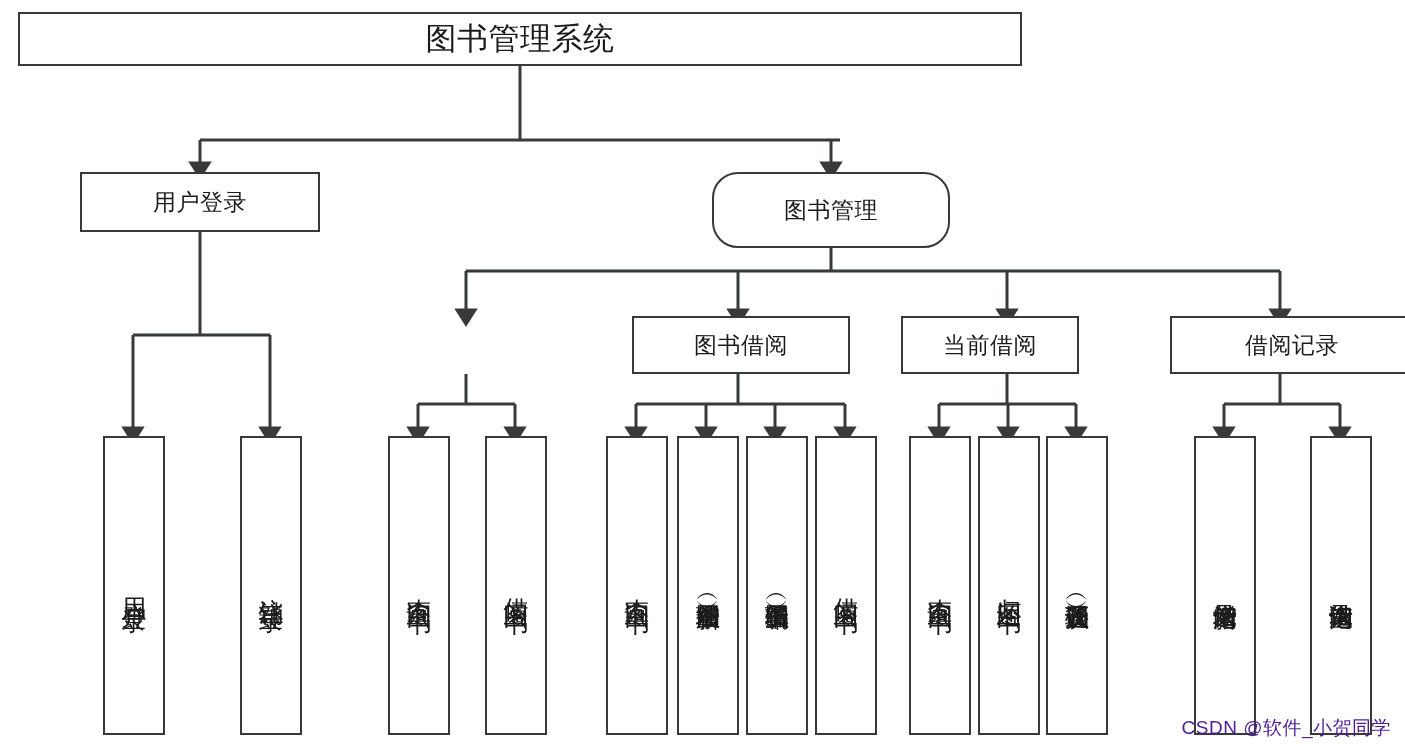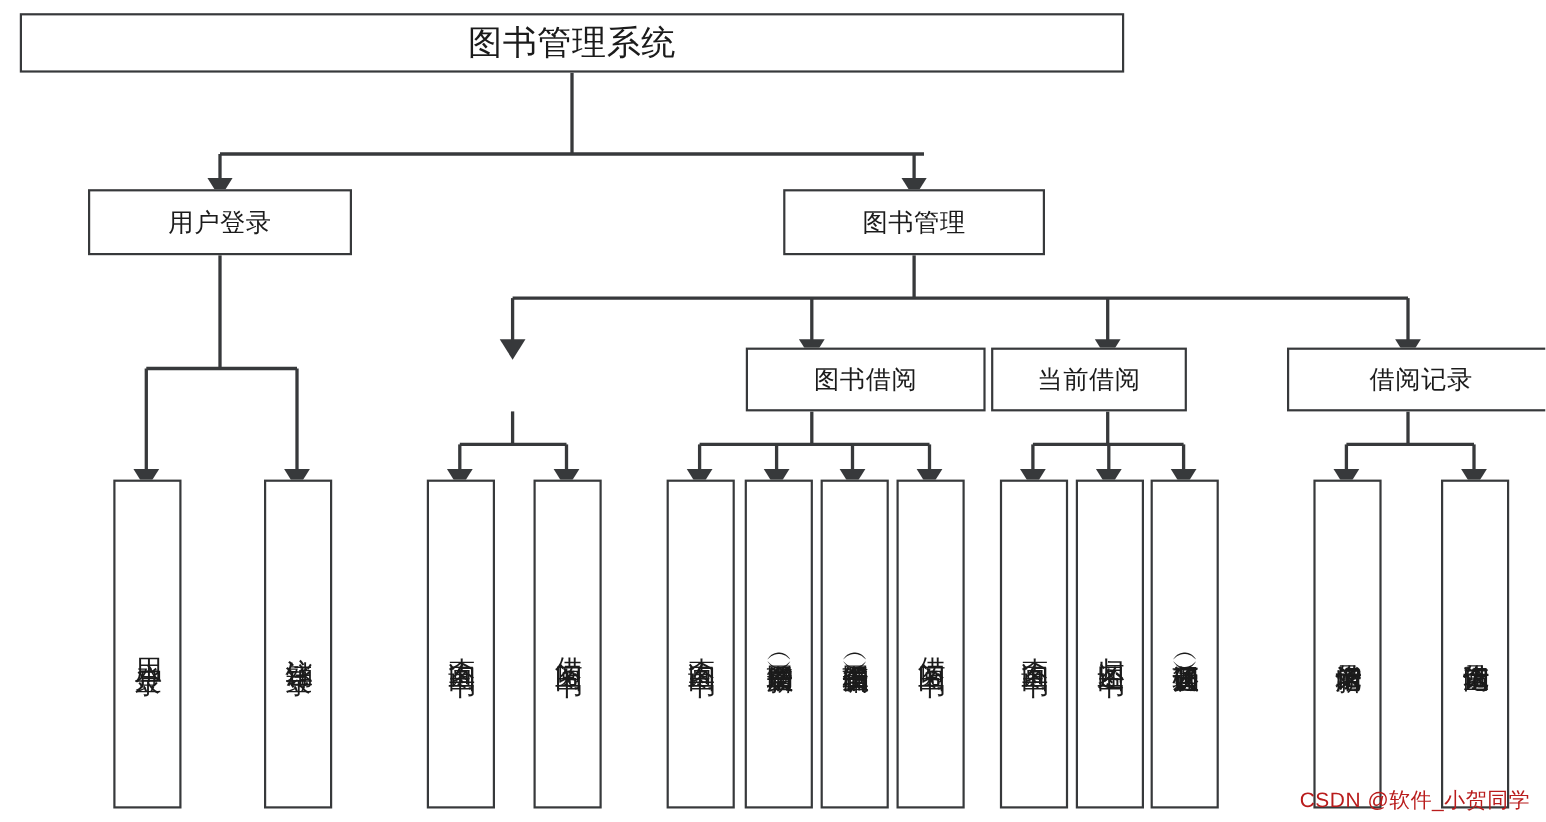--- a/index.html
+++ b/index.html
@@ -68,21 +68,21 @@
   }
   .node.leaf.tight .node-label {
     font-size: 24px;
     letter-spacing: 0px;
   }
   .watermark {
     position: absolute;
     right: 14px;
     bottom: 6px;
     font-size: 19px;
-    color: #b91c1c;
+    color: #4c1d95;
     white-space: nowrap;
     z-index: 5;
     letter-spacing: 0.5px;
   }
 </style>
 </head>
 <body>
 
 <div id="canvas">
 
@@ -136,25 +136,25 @@
     </g>
   </svg>
 
   <div class="node root horiz" style="left:18px; top:12px; width:1004px; height:54px;">
     <span class="node-label">图书管理系统</span>
   </div>
 
   <div class="node horiz" style="left:80px; top:172px; width:240px; height:60px;">
     <span class="node-label">用户登录</span>
   </div>
-  <div class="node horiz" style="left:712px; top:172px; width:238px; height:60px;">
+  <div class="node horiz" style="left:712px; top:172px; width:238px; height:76px;border-radius:26px;">
     <span class="node-label">图书管理</span>
   </div>
 
-  <div class="node horiz" style="left:632px; top:316px; width:218px; height:58px;margin-left:46px;">
+  <div class="node horiz" style="left:632px; top:316px; width:218px; height:58px;">
     <span class="node-label">图书借阅</span>
   </div>
   <div class="node horiz" style="left:901px; top:316px; width:178px; height:58px;">
     <span class="node-label">当前借阅</span>
   </div>
   <div class="node horiz" style="left:1170px; top:316px; width:244px; height:58px;">
     <span class="node-label">借阅记录</span>
   </div>
 
   <div class="node leaf" style="left:103px; top:436px; width:62px; height:299px;">

